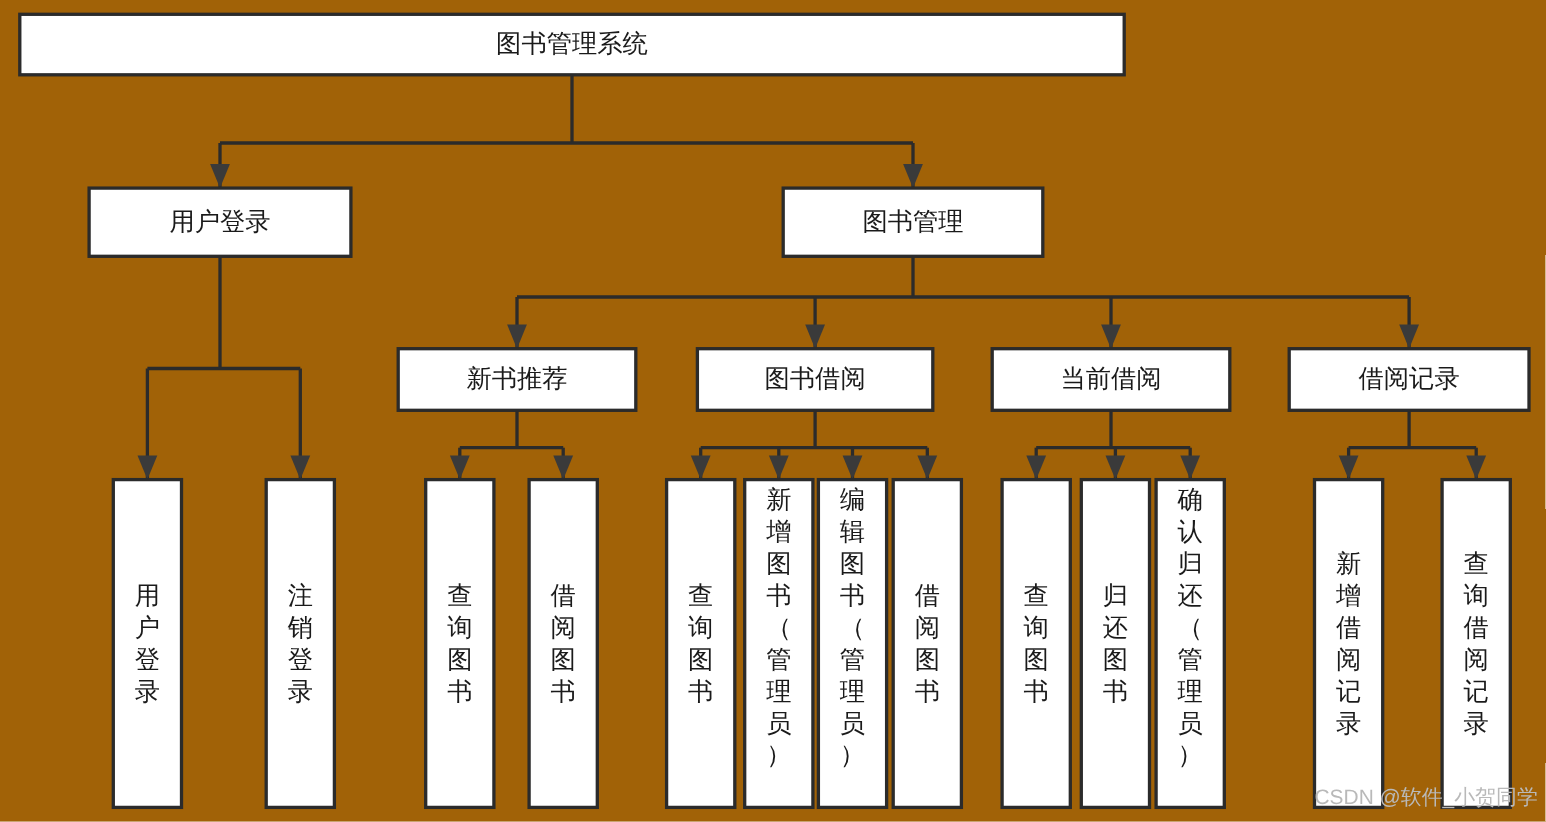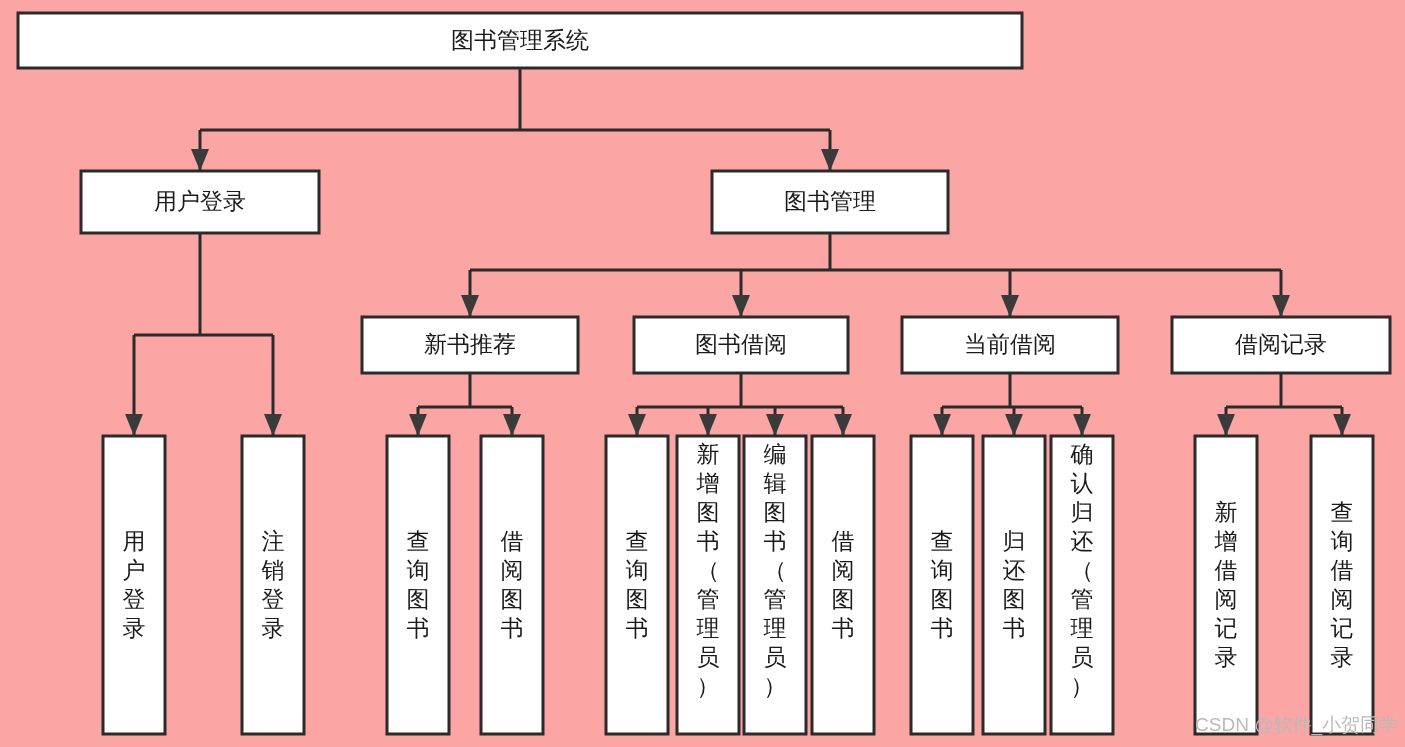--- a/index.html
+++ b/index.html
@@ -7,21 +7,21 @@
     padding: 0;
     background: #ffffff;
   }
   body {
     font-family: "Liberation Sans", "DejaVu Sans", sans-serif;
   }
   #diagram-root {
     position: relative;
     width: 1405px;
     height: 747px;
-    background: #fca5a5;
+    background: #a16207;
     overflow: hidden;
   }
   svg.diagram-canvas {
     position: absolute;
     left: 0;
     top: 0;
     width: 1405px;
     height: 747px;
     display: block;
   }

